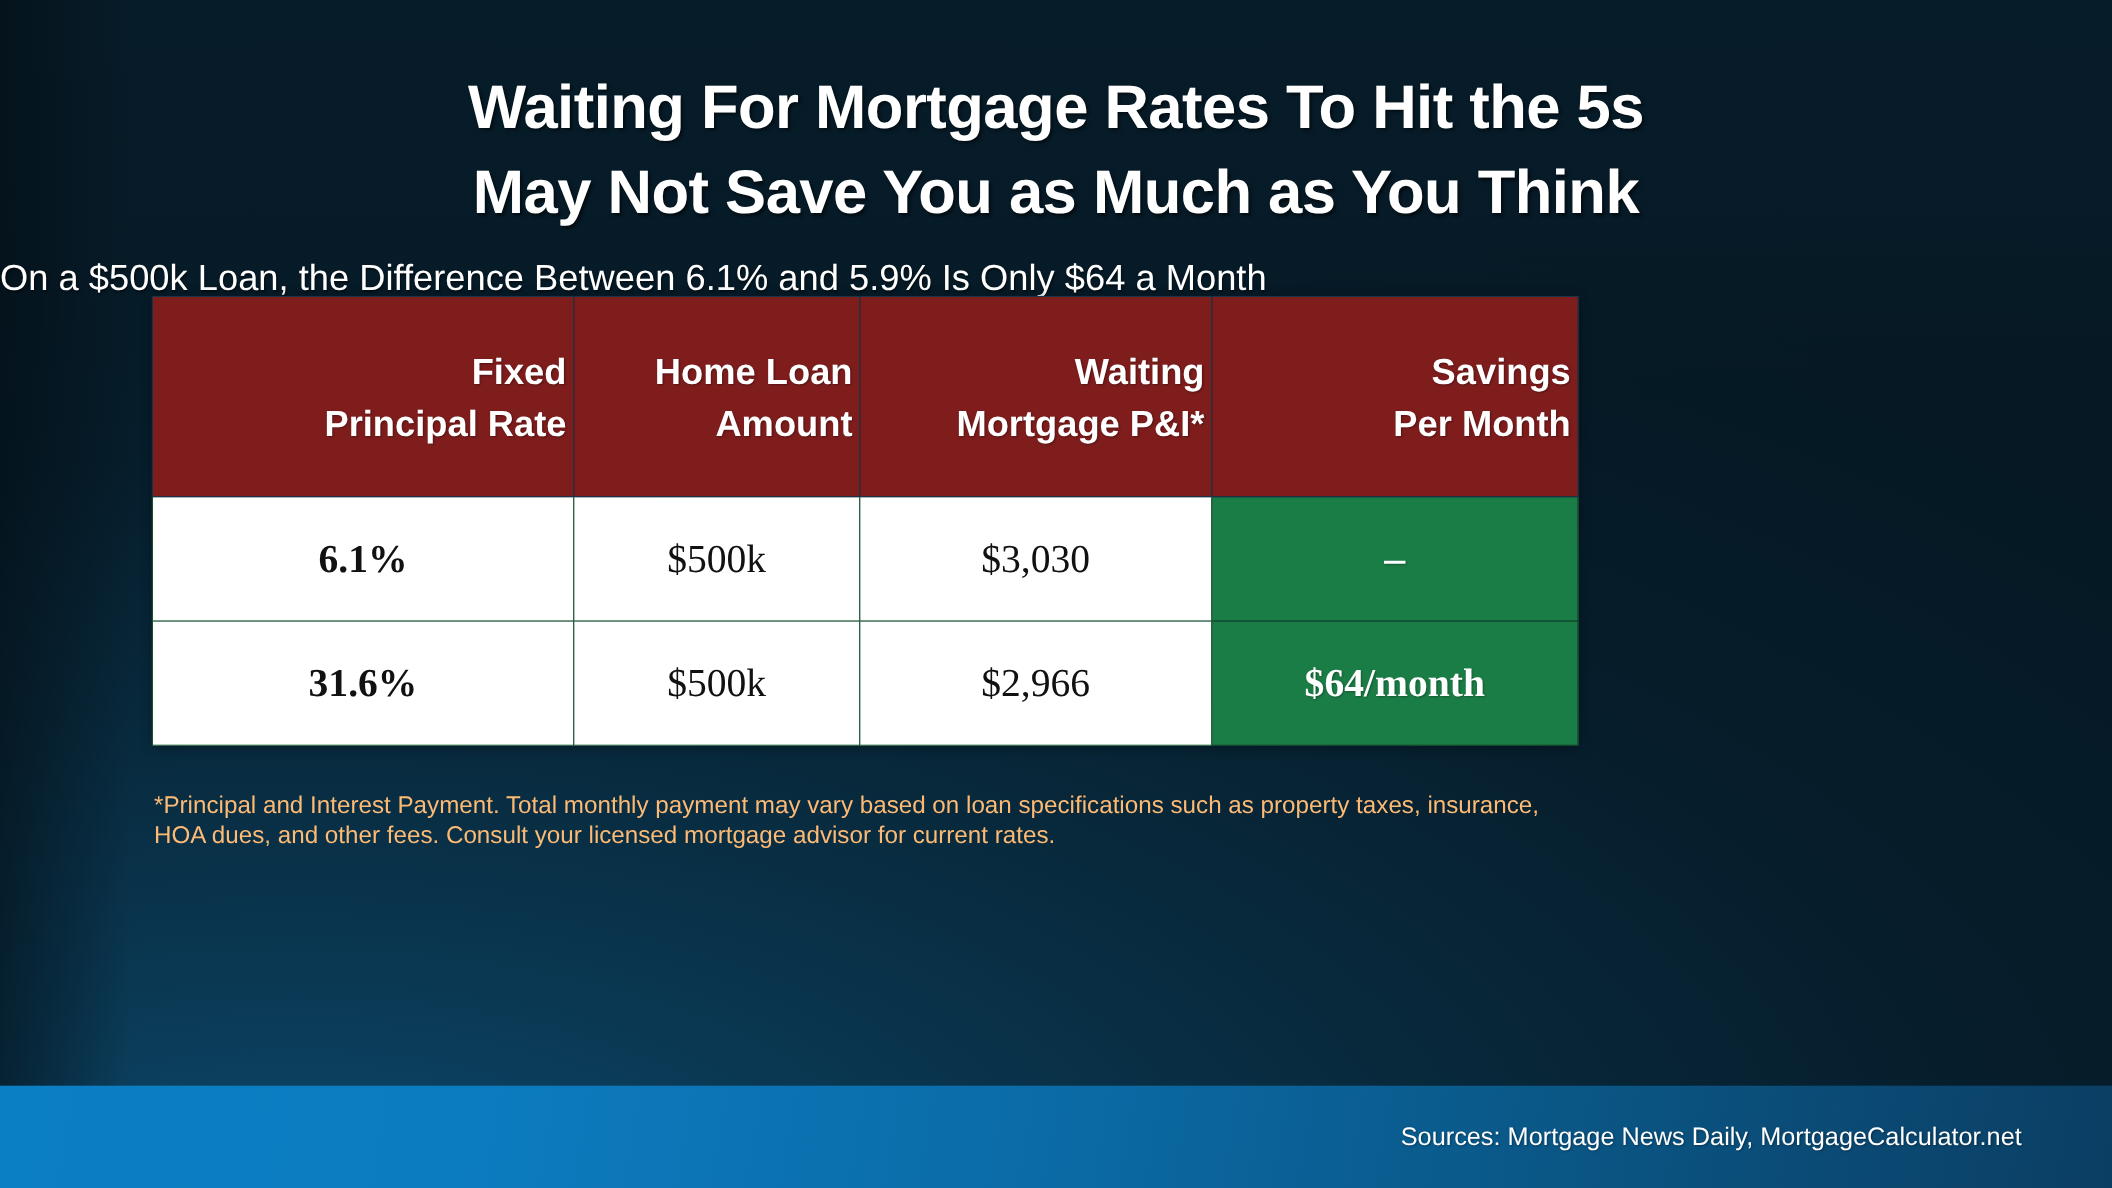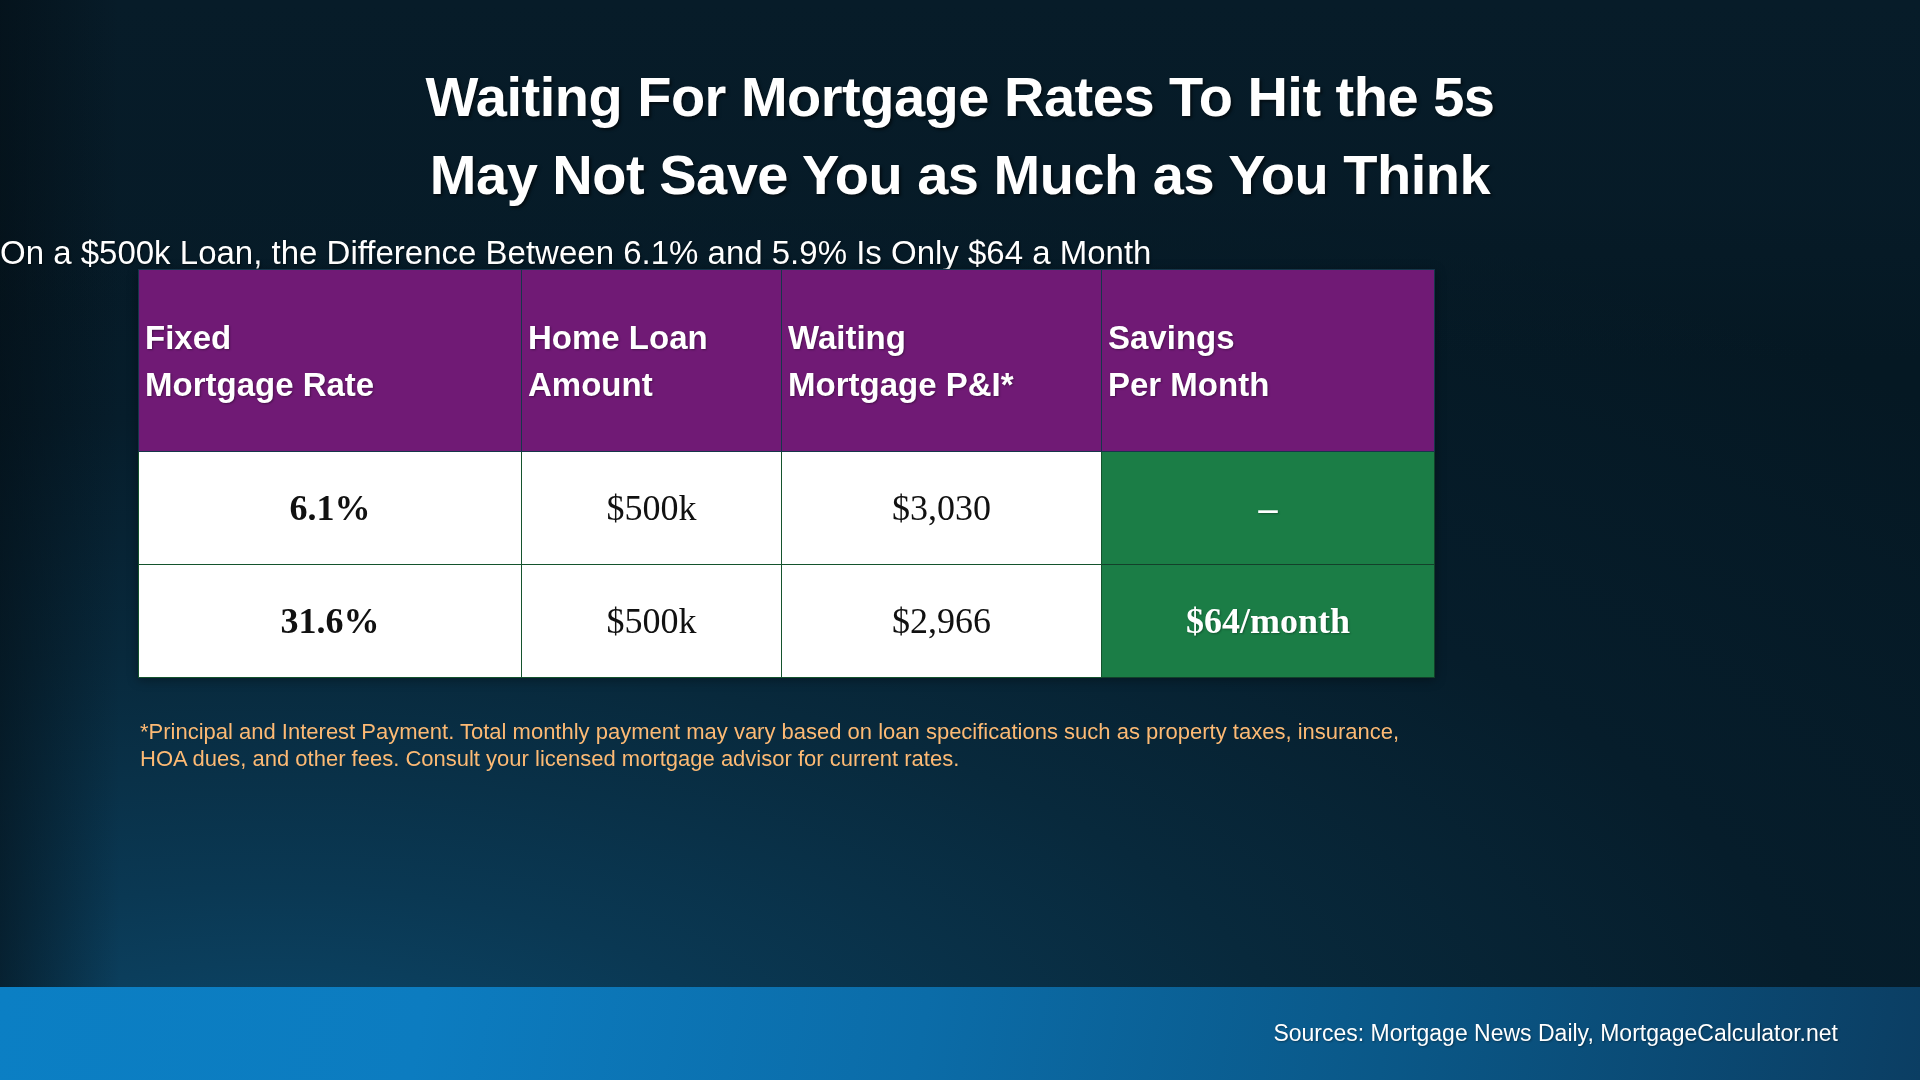--- a/index.html
+++ b/index.html
@@ -62,28 +62,28 @@
     border-collapse:collapse;
     table-layout:fixed;
     box-shadow:0 2px 10px rgba(0,0,0,0.35);
   }
   .table col.c1 { width:383px; }
   .table col.c2 { width:260px; }
   .table col.c3 { width:320px; }
   .table col.c4 { width:333px; }
 
   .table th {
-    background:#701a75;
+    background:#7f1d1d;
     color:#ffffff;
     font-size:33px;
     font-weight:bold;
     line-height:47px;
     height:182px;
     vertical-align:middle;
-    text-align:left;
+    text-align:right;
     border:1px solid #16364a;
     text-shadow:1px 1px 2px rgba(0,0,0,0.35);
     padding:0 6px;
   }
   .table td {
     background:#ffffff;
     color:#111111;
     font-size:36px;
     line-height:44px;
     height:113px;
@@ -153,21 +153,21 @@
     <colgroup>
       <col class="c1">
         <col class="c2">
         <col class="c3">
         <col class="c4">
     </colgroup>
     <thead>
       <tr>
         <th>
           <span>Fixed</span><br>
-          <span>Mortgage Rate</span>
+          <span>Principal Rate</span>
         </th>
         <th>
           <span>Home Loan</span><br>
           <span>Amount</span>
         </th>
         <th>
           <span>Waiting</span><br>
           <span>Mortgage P&amp;I*</span>
         </th>
         <th>

